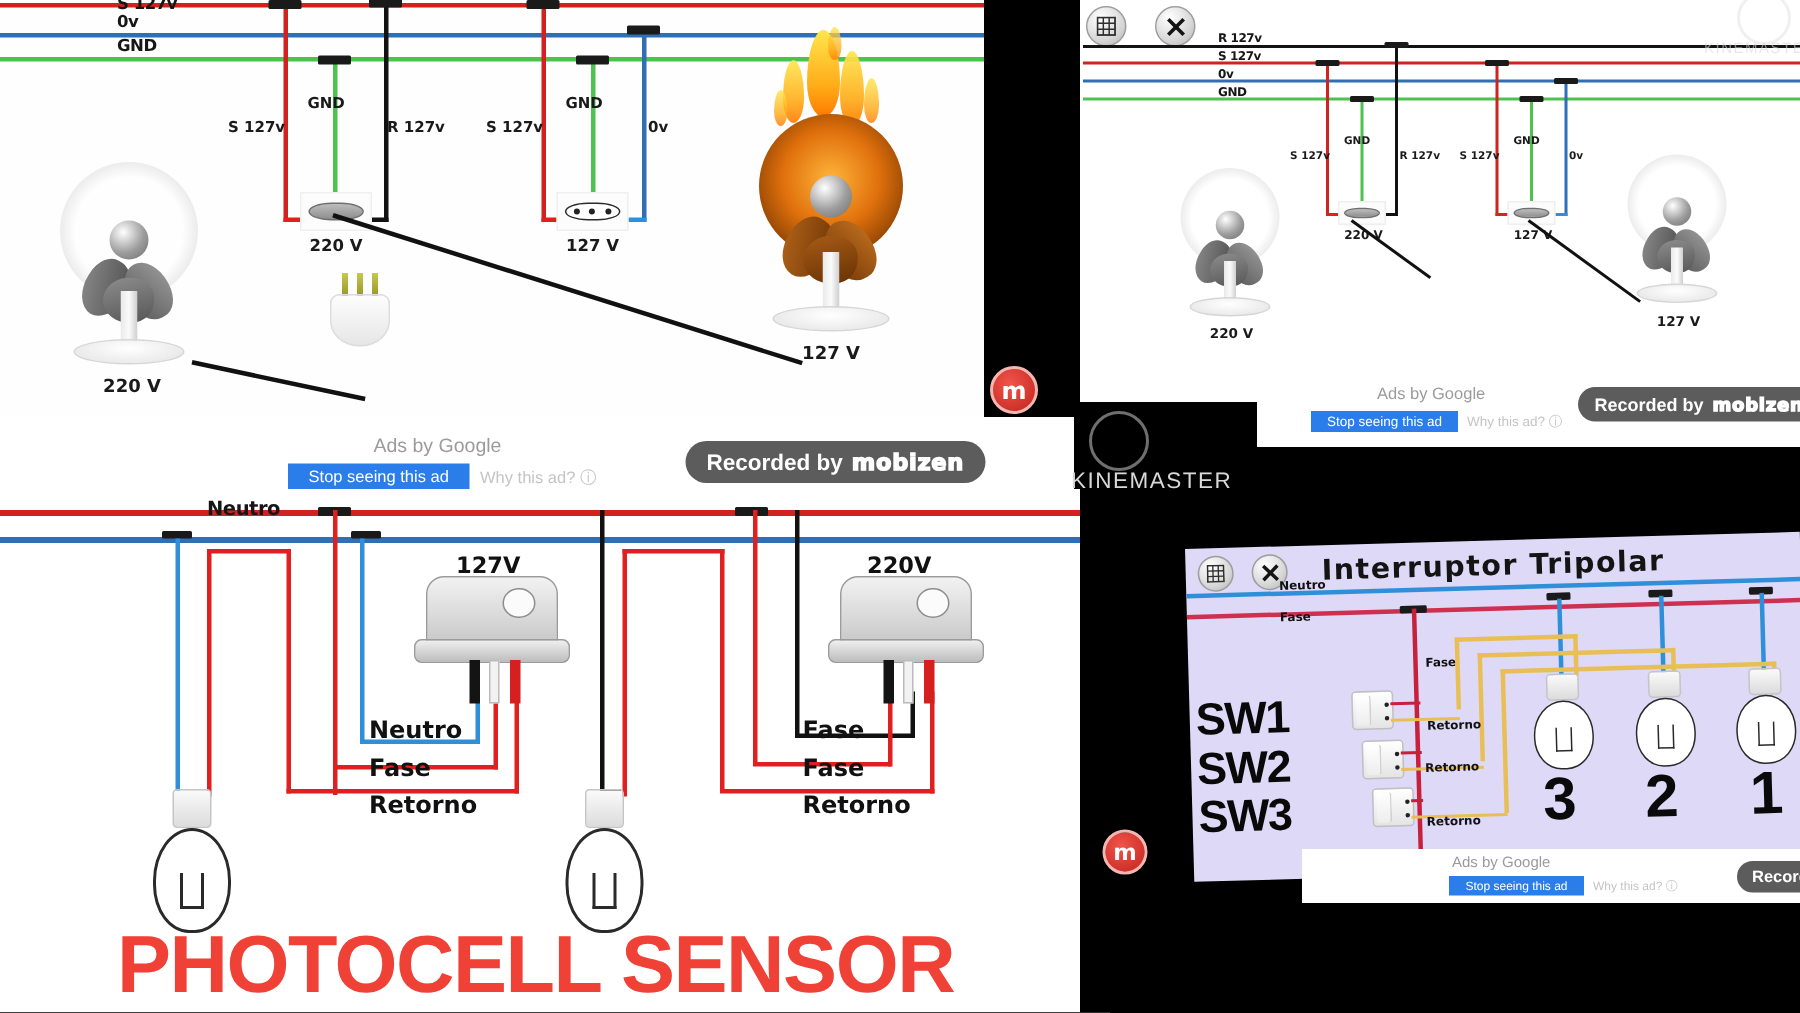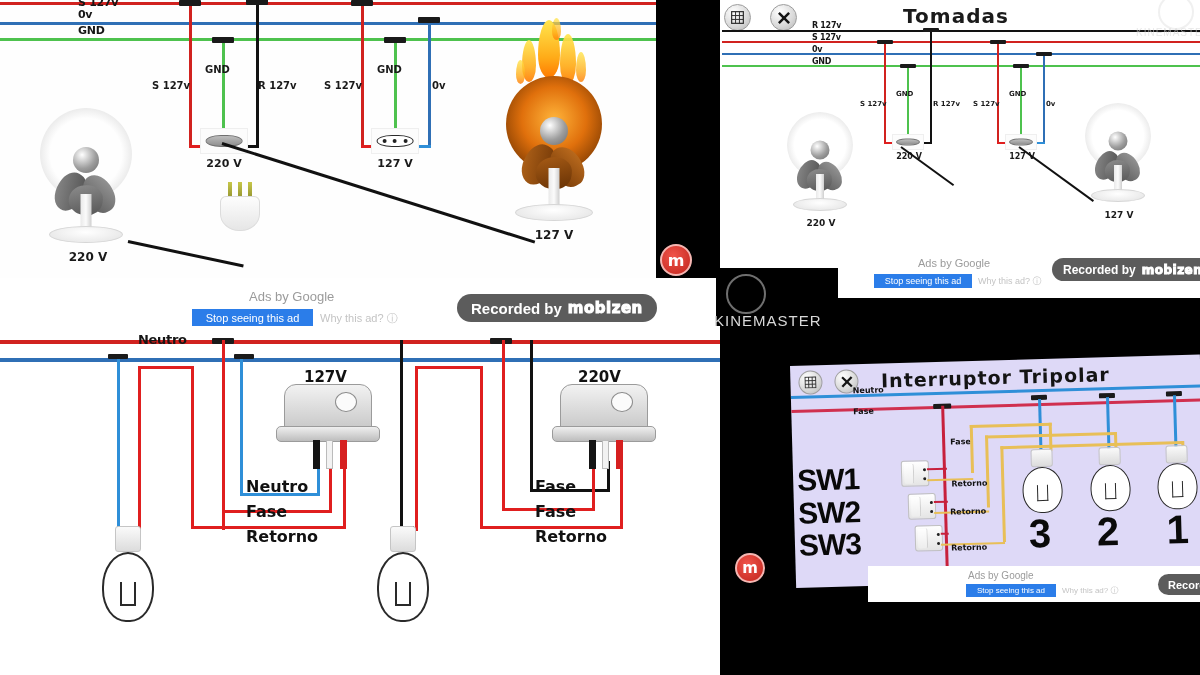--- a/index.html
+++ b/index.html
@@ -227,21 +227,20 @@
     <div class="plug" style="left:220px; top:196px; width:40px; height:52px;">
       <div class="pin" style="left:8px;  top:-14px; height:18px;"></div>
       <div class="pin" style="left:18px; top:-14px; height:18px;"></div>
       <div class="pin" style="left:28px; top:-14px; height:18px;"></div>
       <div class="shell"></div>
     </div>
   </div>
 
   <div class="panel" id="panelB">
 
-    <div class="paneltitle" style="top:4px; font-size:20px;">Tomadas</div>
 
     <div class="circbtn" style="left:12px; top:4px; width:27px; height:27px;">
       <svg width="13" height="13" viewBox="0 0 12 12">
           <rect x="0.6" y="0.6" width="10.8" height="10.8" fill="none" stroke="#2e2e2e" stroke-width="1.1"></rect>
           <line x1="4.2" y1="0.6" x2="4.2" y2="11.4" stroke="#2e2e2e" stroke-width="0.9"></line>
           <line x1="7.8" y1="0.6" x2="7.8" y2="11.4" stroke="#2e2e2e" stroke-width="0.9"></line>
           <line x1="0.6" y1="4.2" x2="11.4" y2="4.2" stroke="#2e2e2e" stroke-width="0.9"></line>
           <line x1="0.6" y1="7.8" x2="11.4" y2="7.8" stroke="#2e2e2e" stroke-width="0.9"></line>
         </svg>
     </div>
@@ -552,14 +551,15 @@
   <div class="mobizen-badge" style="left:735px; top:553px; width:30px; height:30px; font-size:15px;">
     <span>m</span>
   </div>
 
   <div class="kmring" style="left:726px; top:274px; width:40px; height:40px; opacity:.5;"></div>
   <div class="kinemaster" style="left:714px; top:312px; font-size:15px;">KINEMASTER</div>
 
   <div class="kmring" style="left:1158px; top:-6px; width:36px; height:36px; opacity:.45;"></div>
   <div class="kinemaster" style="left:1136px; top:27px; font-size:10px; opacity:.6;">KINEMASTER</div>
 
+  <div class="bigtitle" style="left:78px; top:612px; font-size:54px;">PHOTOCELL SENSOR</div>
 
 </div>
 
 </body></html>

